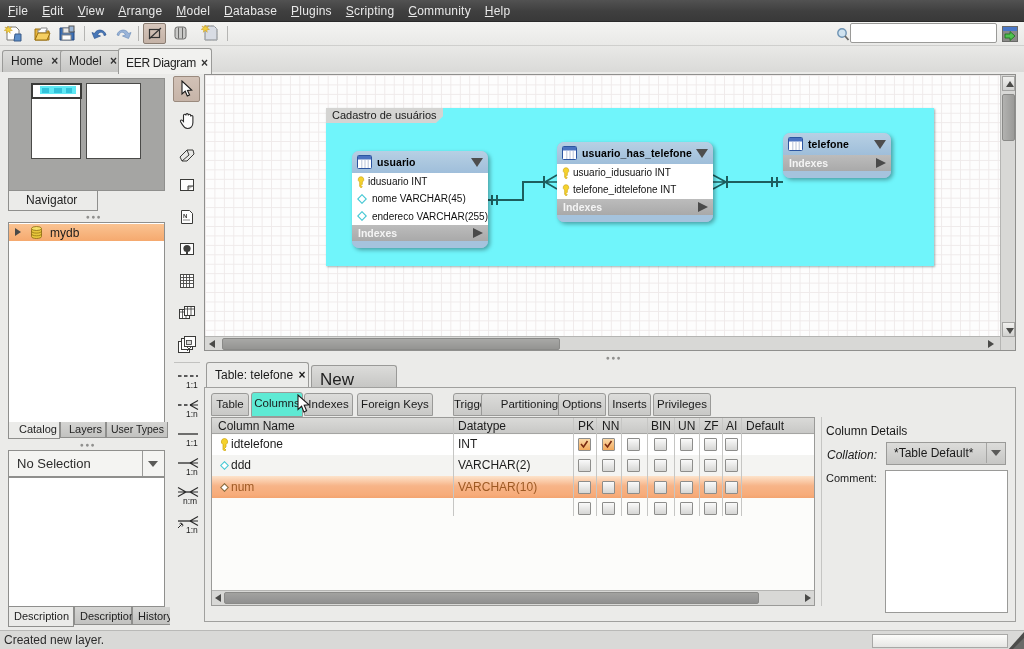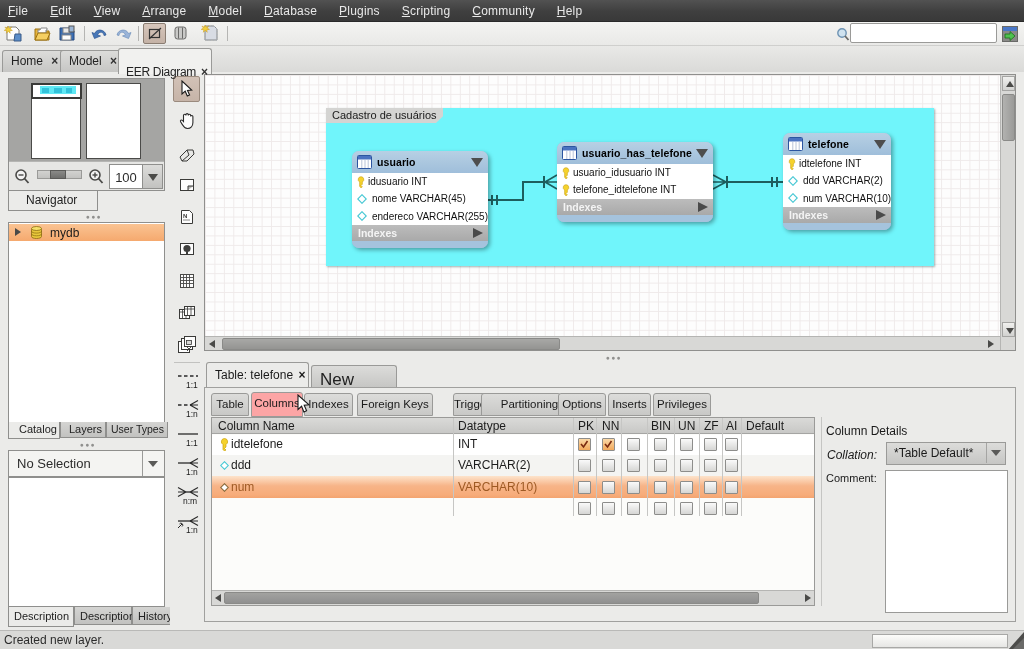--- a/index.html
+++ b/index.html
@@ -3,36 +3,36 @@
 <meta charset="utf-8">
 <style>
 * { margin:0; padding:0; box-sizing:border-box; }
 html,body { width:1024px; height:649px; overflow:hidden; font-family:"Liberation Sans", sans-serif; }
 body { position:relative; background:#ebebe9; font-size:12px; color:#1a1a1a; }
 .abs { position:absolute; }
 
 #menubar { position:absolute; left:0; top:0; width:1024px; height:22px;
   background:linear-gradient(#525252,#3f3f3f 55%,#393939); color:#e9e9e9;
   display:flex; align-items:center; border-bottom:1px solid #2a2a2a; }
-#menubar span { margin-left:22px; letter-spacing:0.2px; }
+#menubar span { margin-left:14px; letter-spacing:0.2px; }
 #menubar span:first-child { margin-left:8px; }
 #menubar u { text-decoration:underline; }
 
 #toolbar { position:absolute; left:0; top:22px; width:1024px; height:24px;
   background:linear-gradient(#f4f4f2,#e9e9e7); border-bottom:1px solid #cfcfcd; }
 .tbsep { position:absolute; top:4px; width:1px; height:15px; background:#b5b5b3; }
 
 #tabbar { position:absolute; left:0; top:46px; width:1024px; height:26px;
   background:linear-gradient(#e9e9e7,#dadad8); }
 .dtab { position:absolute; top:4px; height:22px; border:1px solid #9a9a98; border-bottom:none;
   border-radius:3px 3px 0 0; background:linear-gradient(#dcdcda,#c6c6c4);
   font-size:12px; color:#222; padding:3px 6px 0 8px; }
 .dtab .x { color:#333; font-weight:bold; margin-left:5px; }
 .dtab.active .x { margin-left:2px; }
-.dtab.active { background:#f1f1ef; height:26px; top:2px; font-size:12px; letter-spacing:-0.3px; padding:16px 3px 0 7px; z-index:3; }
+.dtab.active { background:#f1f1ef; height:26px; top:2px; font-size:12px; letter-spacing:-0.3px; padding:7px 3px 0 7px; z-index:3; }
 
 #sidebar { position:absolute; left:0; top:72px; width:170px; height:558px; background:#ebebe9; }
 
 #vtools { position:absolute; left:170px; top:72px; width:34px; height:558px; background:#ebebe9; }
 
 #canvas-wrap { position:absolute; left:204px; top:74px; width:812px; height:277px;
   border:1px solid #8f8f8d; background:#fcfcfc; }
 #canvas { position:absolute; left:0; top:0; width:795px; height:261px; overflow:hidden;
   background-image:linear-gradient(to right,#efeaea 1px,transparent 1px),
                    linear-gradient(to bottom,#efeaea 1px,transparent 1px);
@@ -56,21 +56,21 @@
 .dbtable .idx { position:relative; height:16px; background:linear-gradient(#bcbcbc,#a9a9a9);
   color:#f4f4f4; font-size:10.5px; font-weight:bold; padding:2px 0 0 6px; }
 .dbtable .idx:after { content:""; position:absolute; right:5px; top:3px; width:0; height:0;
   border-top:5.5px solid transparent; border-bottom:5.5px solid transparent; border-left:10px solid #4a4a4a; }
 .dbtable .foot { height:7px; background:#a5c3dd; border-radius:0 0 7px 7px; }
 .keyicon { margin:0 3px 0 5px; flex:0 0 auto; }
 .diamicon { margin:0 5px 0 5px; flex:0 0 auto; }
 
 .stab { position:absolute; top:5px; height:23px; border:1px solid #9a9a98; border-radius:3px 3px 0 0;
   background:linear-gradient(#dcdcda,#c8c8c6); padding-top:4px; font-size:11.5px; text-align:center; color:#1a1a1a; }
-.stab.active { background:#fca5a5; top:4px; height:25px; z-index:2; }
+.stab.active { background:#5eead4; top:4px; height:25px; z-index:2; }
 .gsep { position:absolute; top:0; width:1px; height:98px; background:#c6c6c4; z-index:3; }
 .rowtext { position:absolute; font-size:12px; color:#1c1c1c; z-index:4; }
 
 .cb { position:absolute; width:13px; height:13px; border:1px solid #8d8d8b; z-index:4;
   background:linear-gradient(#fafafa,#d6d6d4); border-radius:1px; }
 .cb.on { background:linear-gradient(#fbd9a8,#f2a95c); }
 </style>
 </head>
 <body>
 <div id="menubar">
@@ -147,40 +147,20 @@
 
   <div class="abs" style="left:8px;top:6px;width:157px;height:113px;border:1px solid #8f8f8d;background:#a5a5a3;">
     <div class="abs" style="left:22px;top:4px;width:50px;height:76px;background:#fff;border:1px solid #4a4a48;"></div>
     <div class="abs" style="left:77px;top:4px;width:55px;height:76px;background:#fff;border:1px solid #4a4a48;"></div>
     <div class="abs" style="left:22px;top:4px;width:51px;height:16px;background:#fff;border:2px solid #3a3a38;"></div>
     <div class="abs" style="left:31px;top:7px;width:36px;height:8px;background:#5fe8f4;"></div>
     <div class="abs" style="left:33px;top:8.5px;width:7px;height:5px;background:#33c2da;"></div>
     <div class="abs" style="left:45px;top:8.5px;width:8px;height:5px;background:#33c2da;"></div>
     <div class="abs" style="left:57px;top:8.5px;width:6px;height:5px;background:#33c2da;"></div>
 
-    <div class="abs" style="left:0;top:82px;width:155px;height:29px;background:#e6e6e4;border-top:1px solid #b5b5b3;">
-      <svg class="abs" style="left:5px;top:6px;" width="16" height="17" viewBox="0 0 16 17">
-        <circle cx="7" cy="7" r="5" fill="#f2f2f2" stroke="#4a4a48" stroke-width="1.6"></circle>
-        <line x1="4.5" y1="7" x2="9.5" y2="7" stroke="#4a4a48" stroke-width="1.4"></line>
-        <line x1="10.5" y1="10.5" x2="14.5" y2="15" stroke="#4a4a48" stroke-width="1.8"></line>
-      </svg>
-      <div class="abs" style="left:28px;top:8px;width:45px;height:9px;background:linear-gradient(#d2d2d0,#c2c2c0);border:1px solid #9a9a98;">
-        <div class="abs" style="left:12px;top:-1px;width:16px;height:9px;background:linear-gradient(#8a8a88,#6f6f6d);border:1px solid #5a5a58;"></div>
-      </div>
-      <svg class="abs" style="left:79px;top:6px;" width="16" height="17" viewBox="0 0 16 17">
-        <circle cx="7" cy="7" r="5" fill="#f2f2f2" stroke="#4a4a48" stroke-width="1.6"></circle>
-        <line x1="4.5" y1="7" x2="9.5" y2="7" stroke="#4a4a48" stroke-width="1.4"></line>
-        <line x1="7" y1="4.5" x2="7" y2="9.5" stroke="#4a4a48" stroke-width="1.4"></line>
-        <line x1="10.5" y1="10.5" x2="14.5" y2="15" stroke="#4a4a48" stroke-width="1.8"></line>
-      </svg>
-      <div class="abs" style="left:100px;top:2px;width:33px;height:25px;background:#fff;border:1px solid #8f8f8d;border-right:none;font-size:13px;color:#2c2c2c;text-align:center;padding-top:5px;">100</div>
-      <div class="abs" style="left:133px;top:2px;width:21px;height:25px;background:linear-gradient(#dcdcda,#c2c2c0);border:1px solid #8f8f8d;">
-        <div class="abs" style="left:5px;top:9px;width:0;height:0;border-left:5px solid transparent;border-right:5px solid transparent;border-top:7px solid #4a4a48;"></div>
-      </div>
-    </div>
   </div>
 
   <div class="abs" style="left:8px;top:119px;width:90px;height:20px;border:1px solid #8f8f8d;border-top:none;background:#ebebe9;font-size:12px;color:#222;padding:2px 0 0 17px;">Navigator</div>
   <div class="abs" style="left:86px;top:141px;width:14px;height:4px;color:#90908e;font-size:6.5px;letter-spacing:1.5px;">●●●</div>
 
   <div class="abs" style="left:8px;top:150px;width:157px;height:203px;border:1px solid #8f8f8d;background:#fff;">
     <div class="abs" style="left:0;top:1px;width:155px;height:17px;background:linear-gradient(#fac392,#f5a96e);">
       <div class="abs" style="left:6px;top:4px;width:0;height:0;border-top:4.5px solid transparent;border-bottom:4.5px solid transparent;border-left:6px solid #4a4a48;"></div>
       <svg class="abs" style="left:20px;top:1px;" width="15" height="15" viewBox="0 0 15 15">
         <path d="M2.5 3.5 v8 c0 1.2 2.2 2 5 2 s5 -.8 5 -2 v-8" fill="#e8c83c" stroke="#8a6a10" stroke-width="0.8"></path>
@@ -359,31 +339,20 @@
   <div class="dbtable" style="left:578px;top:58px;width:108px;">
     <div class="hdr">
           <svg width="15" height="14" viewBox="0 0 15 14">
             <rect x="0.5" y="0.5" width="14" height="13" rx="1" fill="#fff" stroke="#2c55a0"></rect>
             <rect x="1" y="1" width="13" height="3.5" fill="#4a72c0"></rect>
             <path d="M4.8 5 v8 M8 5 v8 M11.2 5 v8" stroke="#b8c4d8" stroke-width="1"></path>
           </svg>
           <b>telefone</b>
           <span class="tri"></span>
         </div>
-    <div class="body">
-      <div class="row"><svg class="keyicon" width="8" height="12" viewBox="0 0 9 13">
-              <path d="M4.5 0.5 a3.2 3.2 0 0 1 1.5 6 L6 9 l-1.5 1.5 L6 12 l-1.5 1 L3 11.5 3 6.5 a3.2 3.2 0 0 1 1.5 -6 z" fill="#f5d22c" stroke="#c8a010" stroke-width="0.7"></path>
-            </svg>idtelefone INT</div>
-      <div class="row"><svg class="diamicon" width="10" height="10" viewBox="0 0 10 10">
-              <rect x="2" y="2" width="6" height="6" transform="rotate(45 5 5)" fill="#fff" stroke="#47c8d4" stroke-width="1.2"></rect>
-            </svg>ddd VARCHAR(2)</div>
-      <div class="row"><svg class="diamicon" width="10" height="10" viewBox="0 0 10 10">
-              <rect x="2" y="2" width="6" height="6" transform="rotate(45 5 5)" fill="#fff" stroke="#47c8d4" stroke-width="1.2"></rect>
-            </svg>num VARCHAR(10)</div>
-    </div>
     <div class="idx">Indexes</div>
     <div class="foot"></div>
   </div>
 </div>
 
 <div class="abs" style="left:795px;top:0;width:15px;height:275px;background:#d8d8d6;border-left:1px solid #b5b5b3;">
   <div class="abs" style="left:1px;top:1px;width:13px;height:15px;background:linear-gradient(#f0f0ee,#d2d2d0);border:1px solid #a5a5a3;">
         <div class="abs" style="left:2.5px;top:4px;width:0;height:0;border-left:4px solid transparent;border-right:4px solid transparent;border-bottom:6px solid #4a4a48;"></div>
       </div>
   <div class="abs" style="left:1px;top:19px;width:13px;height:47px;background:linear-gradient(to right,#b2b2b0,#9a9a98);border:1px solid #8a8a88;border-radius:2px;"></div>

